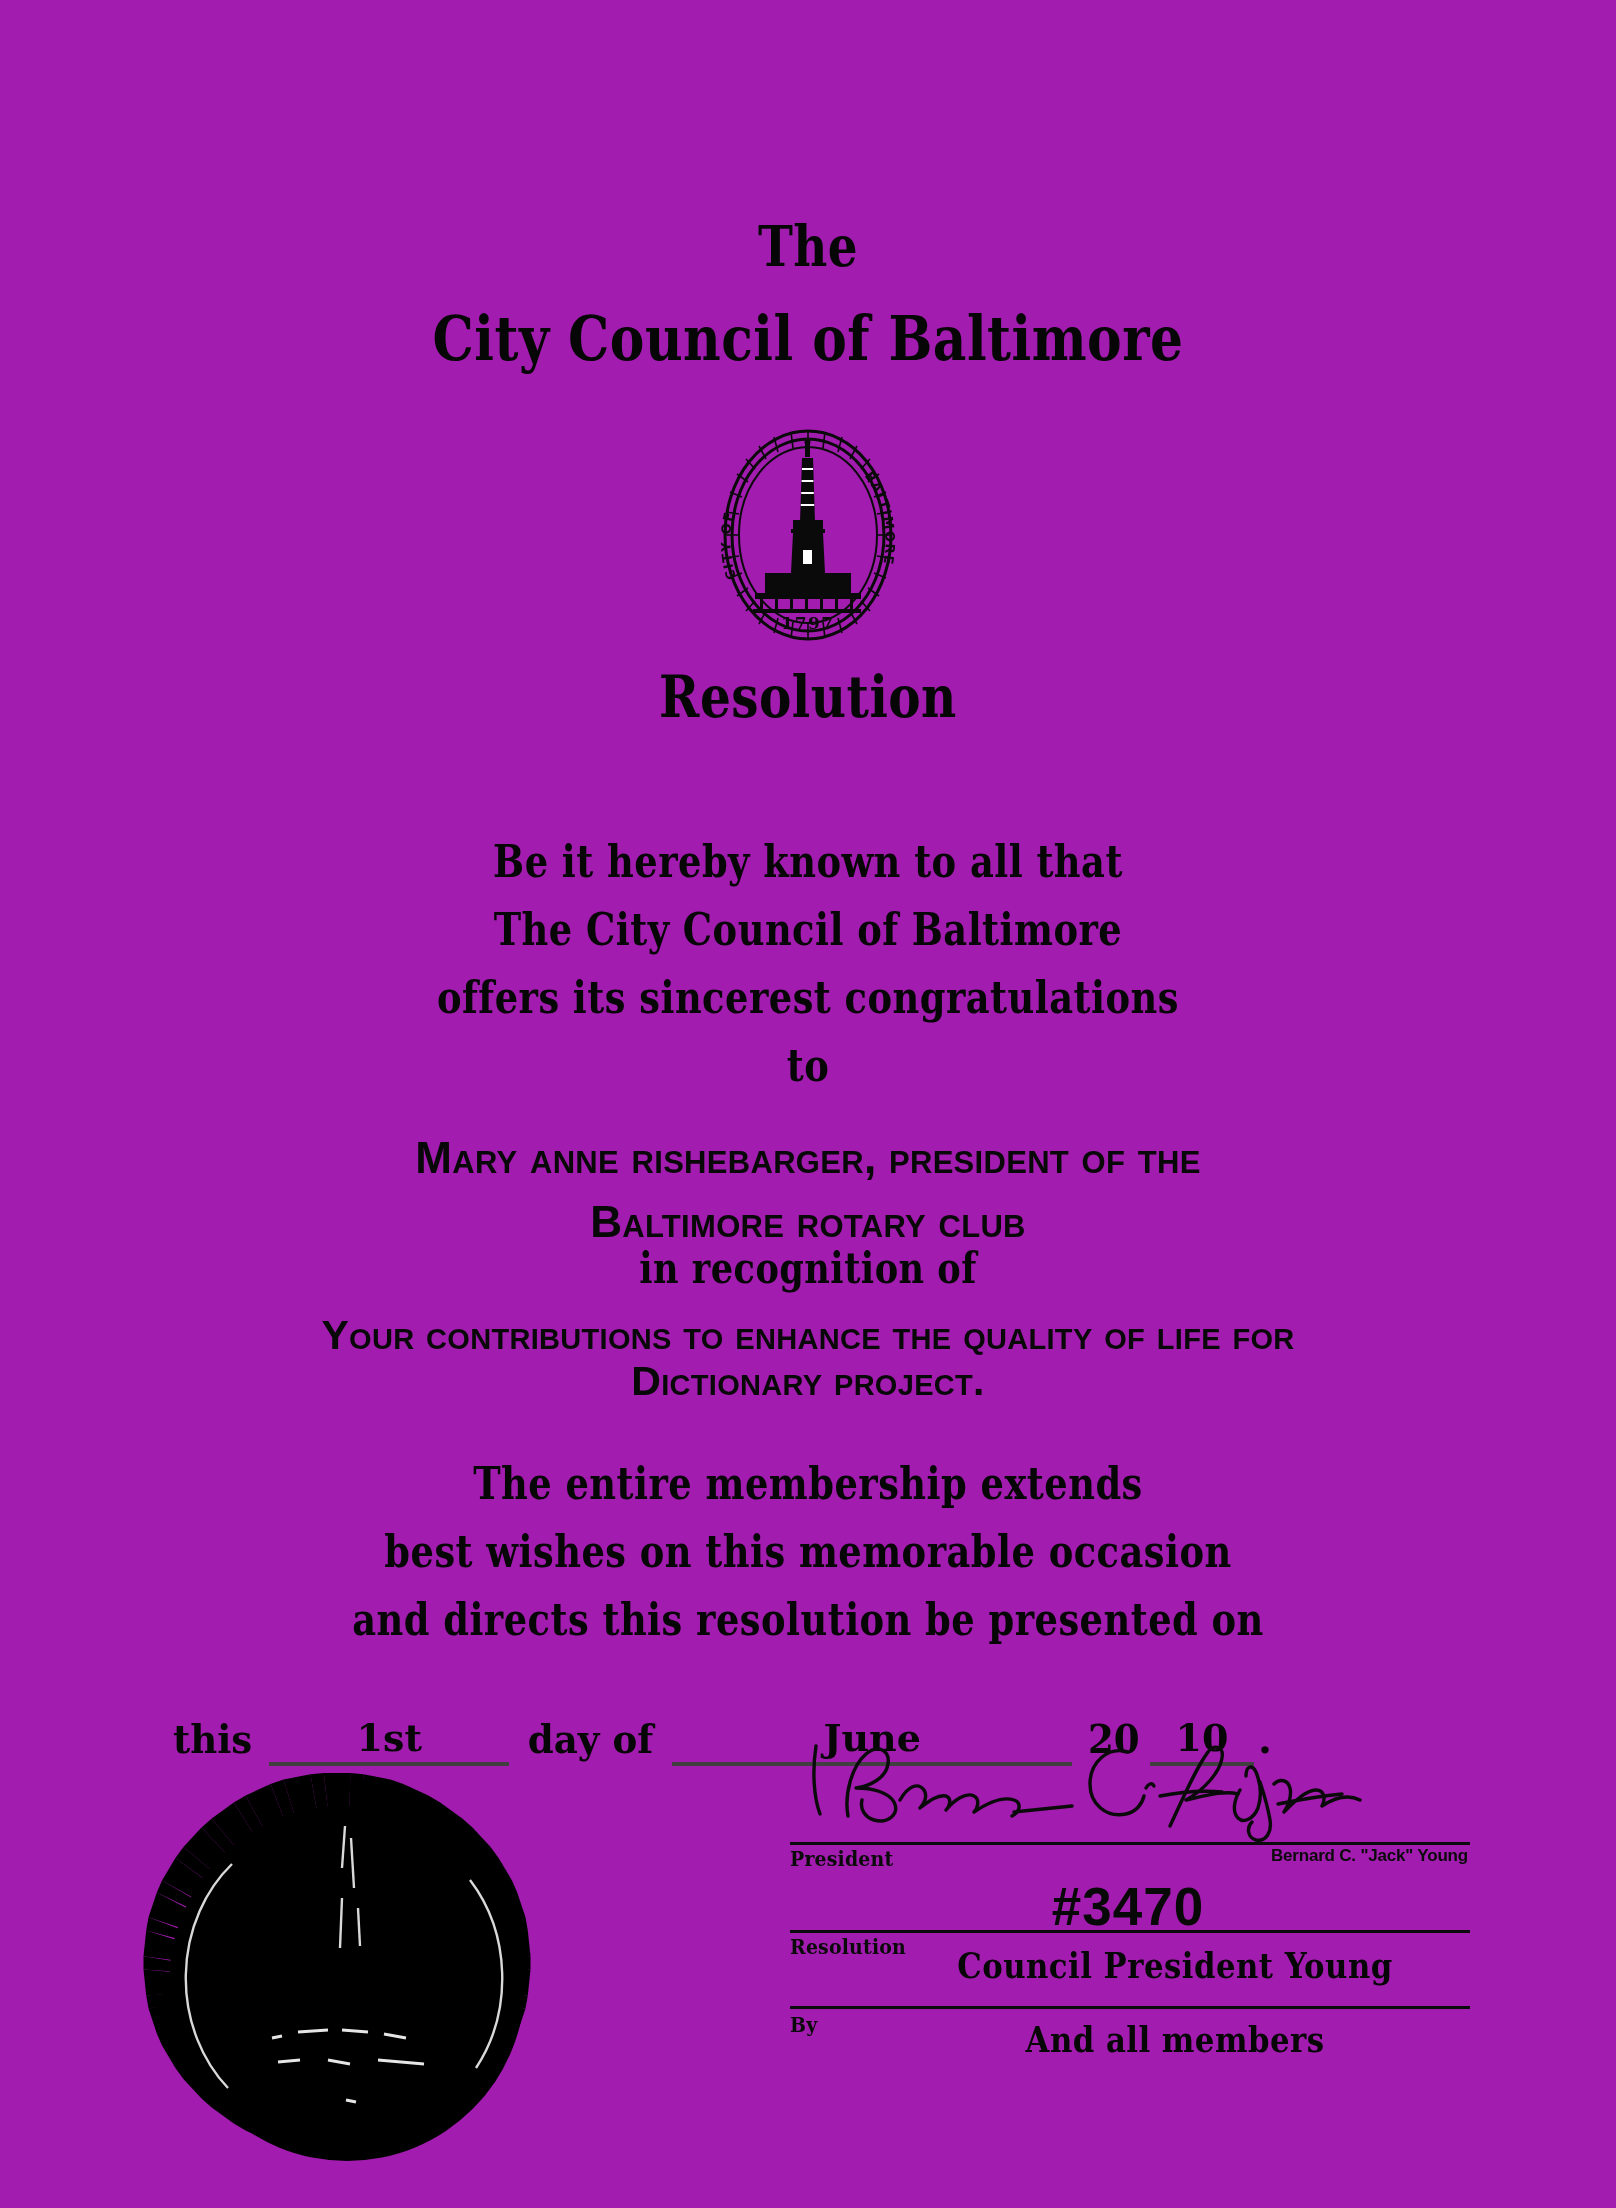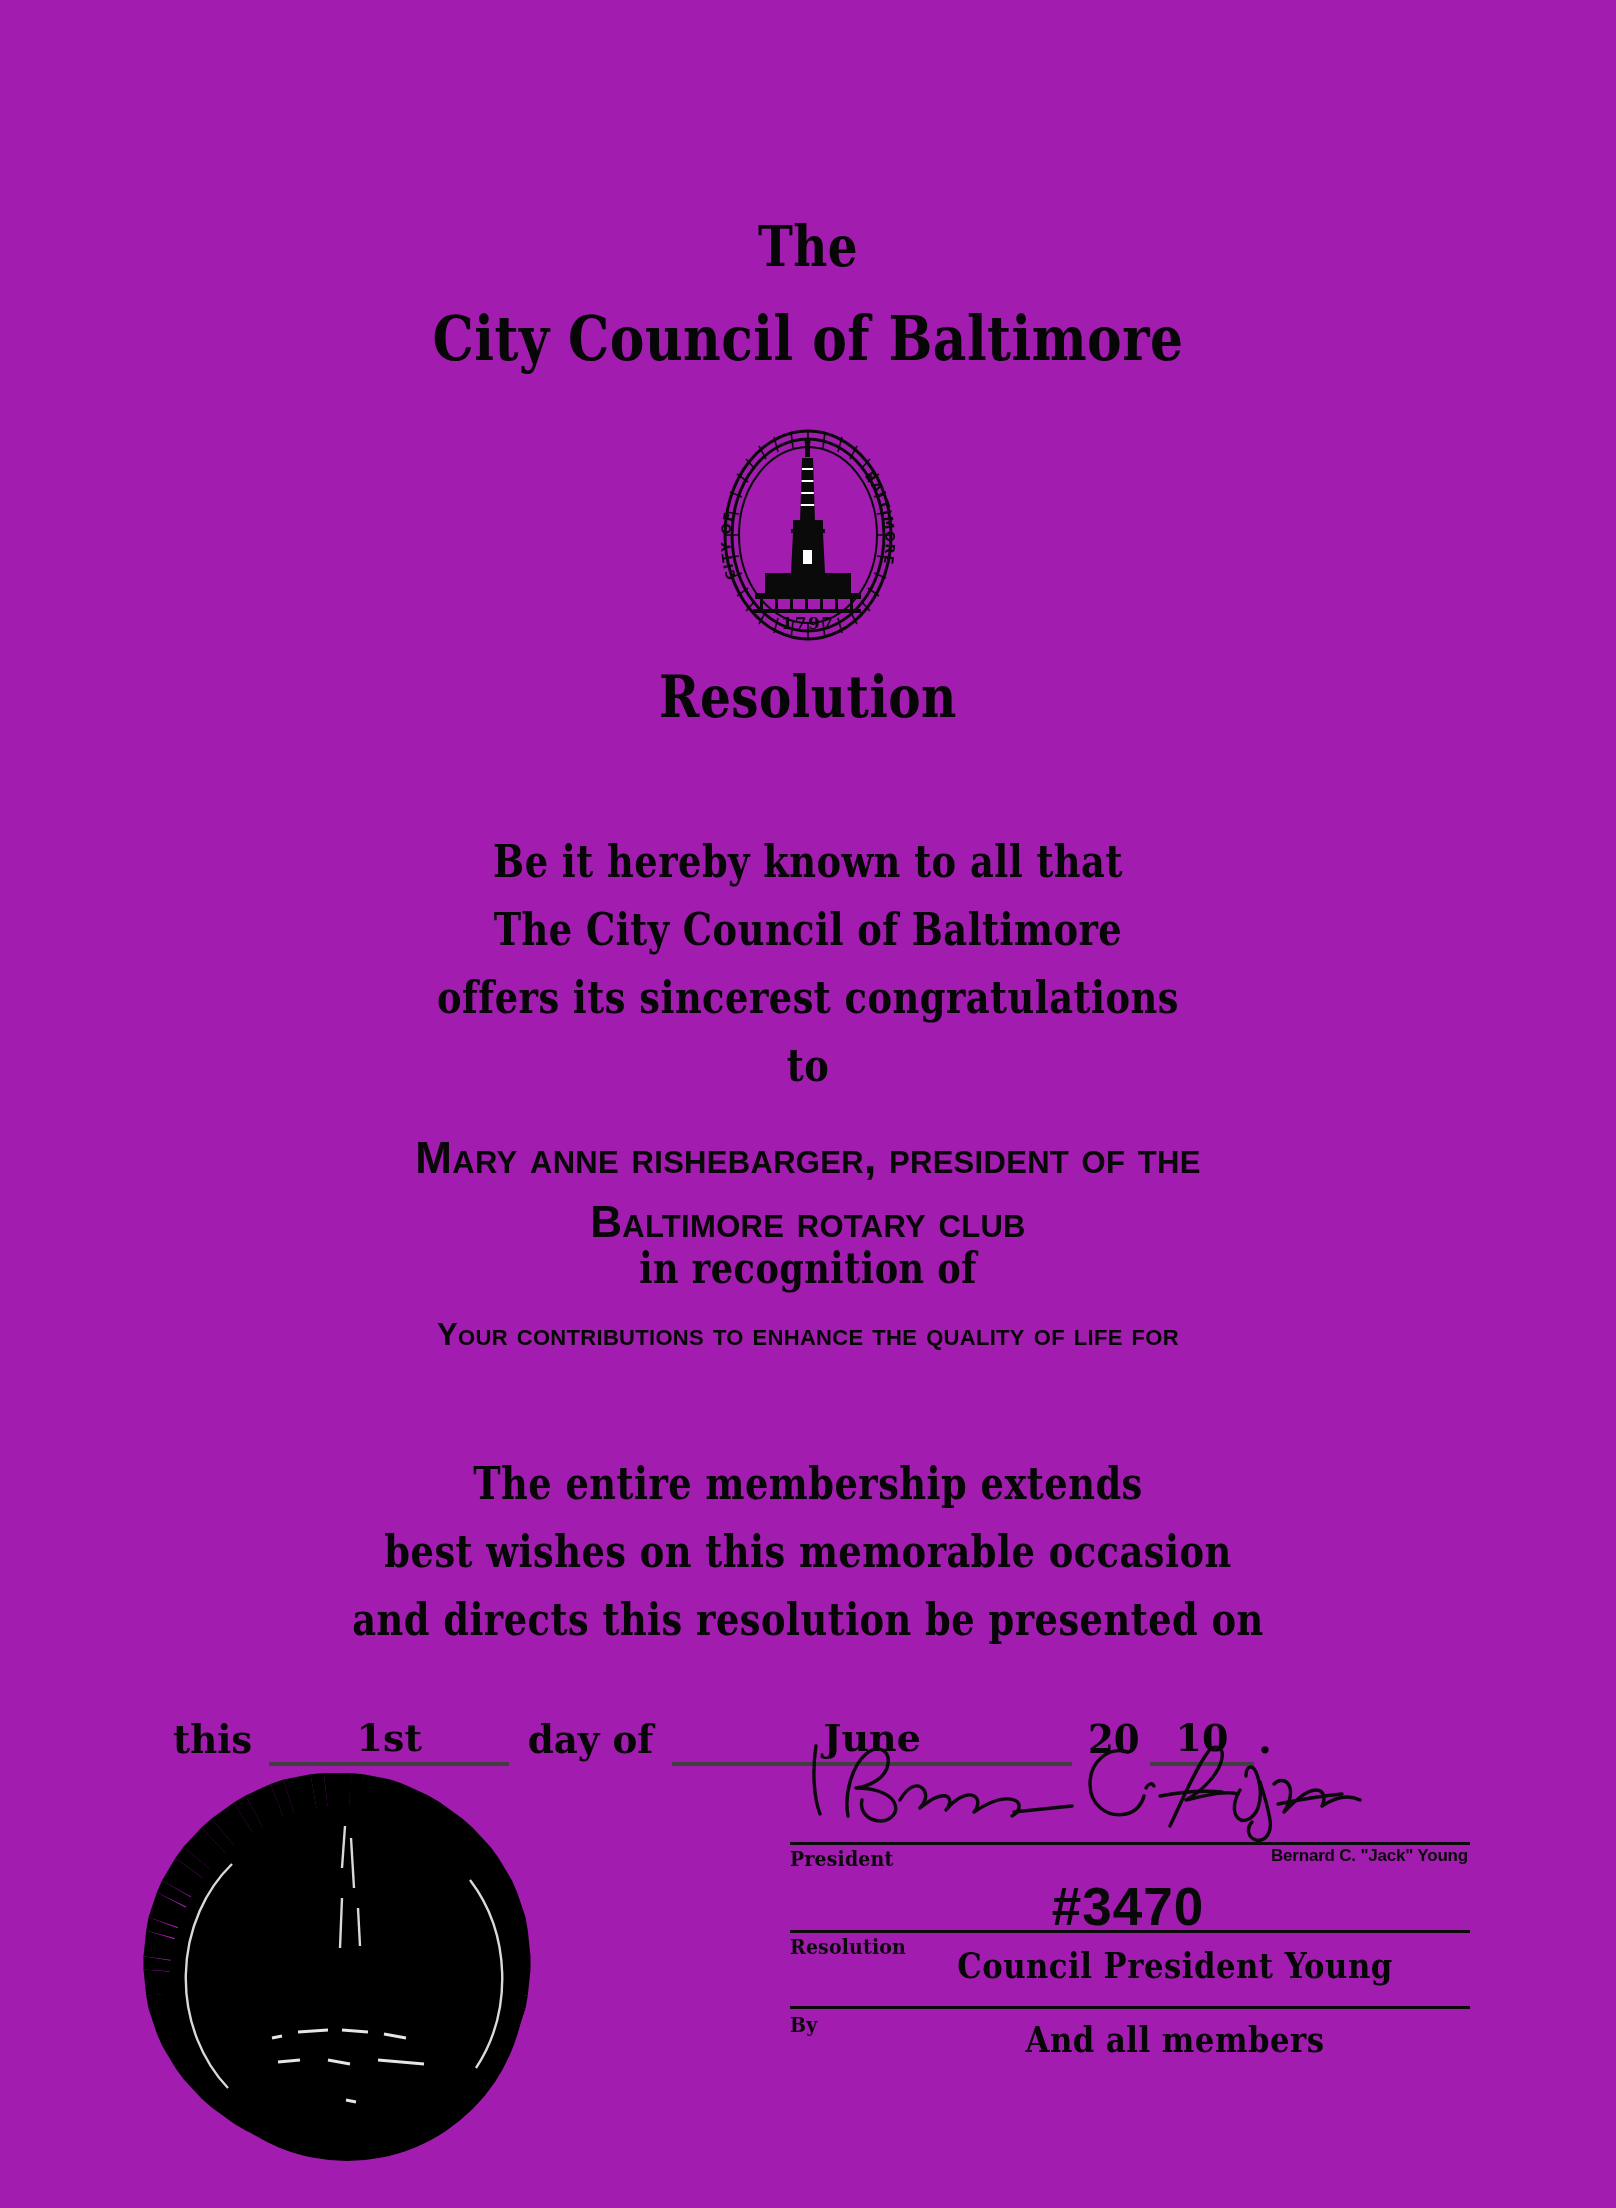--- a/index.html
+++ b/index.html
@@ -118,21 +118,21 @@
   }
 
   
   #citation-block {
     position: absolute;
     top: 1312px;
     left: 120px;
     width: 1376px;
   }
   #citation-block .cit-line {
-    font-size: 31px;
+    font-size: 41px;
     line-height: 46px;
     margin: 0;
   }
 
   
   #closing-lines {
     position: absolute;
     top: 1450px;
     left: 140px;
     width: 1336px;
@@ -385,20 +385,21 @@
 
   <div id="honoree-block">
     <p class="hon-line smallcaps">Mary Anne Rishebarger, President of the</p>
     <p class="hon-line smallcaps">Baltimore Rotary Club</p>
   </div>
 
   <div id="recognition-heading" class="blackletter">in recognition of</div>
 
   <div id="citation-block">
     <p class="cit-line smallcaps">Your contributions to enhance the quality of life for</p>
+    <p class="cit-line smallcaps">Dictionary Project.</p>
   </div>
 
   <div id="closing-lines">
     <p class="cl-line blackletter">The entire membership extends</p>
     <p class="cl-line blackletter">best wishes on this memorable occasion</p>
     <p class="cl-line blackletter">and directs this resolution be presented on</p>
   </div>
 
   <div id="date-line">
     <span class="dl-word">this</span>

